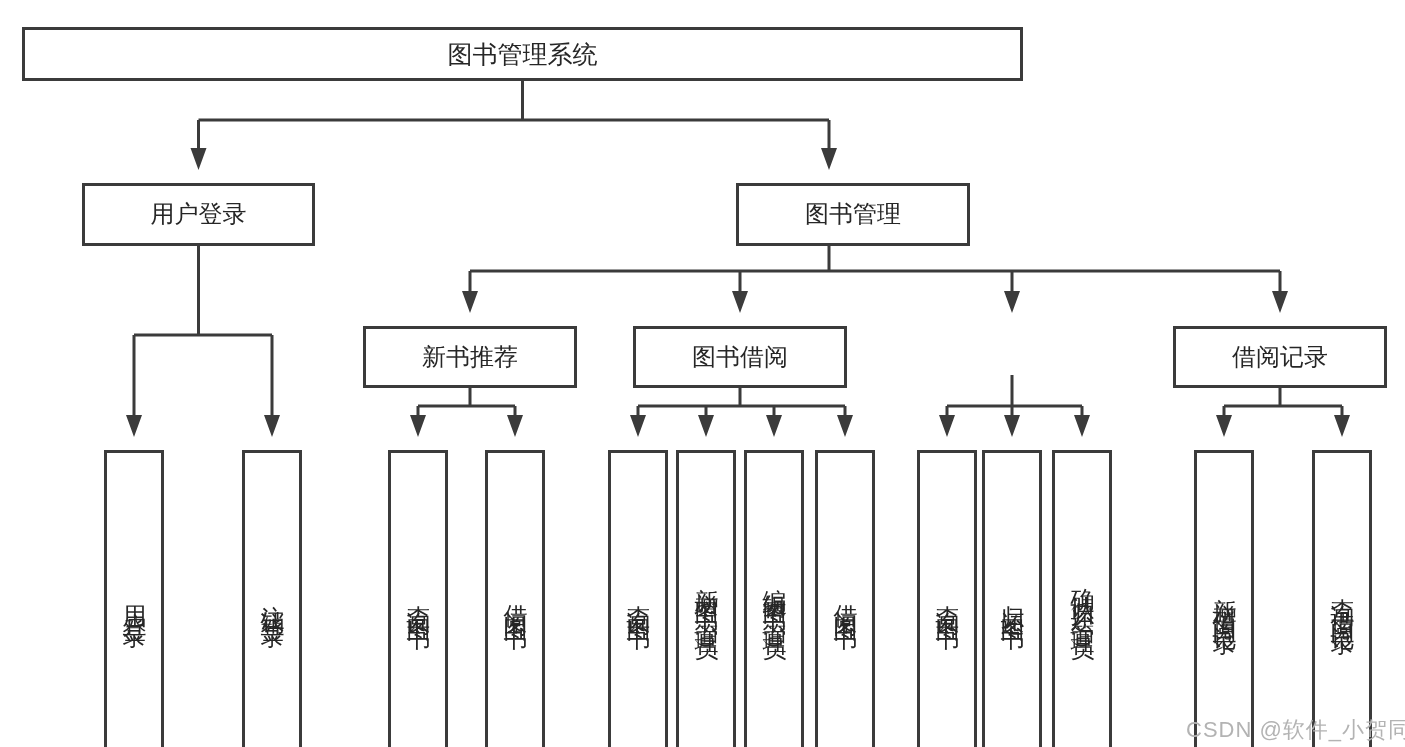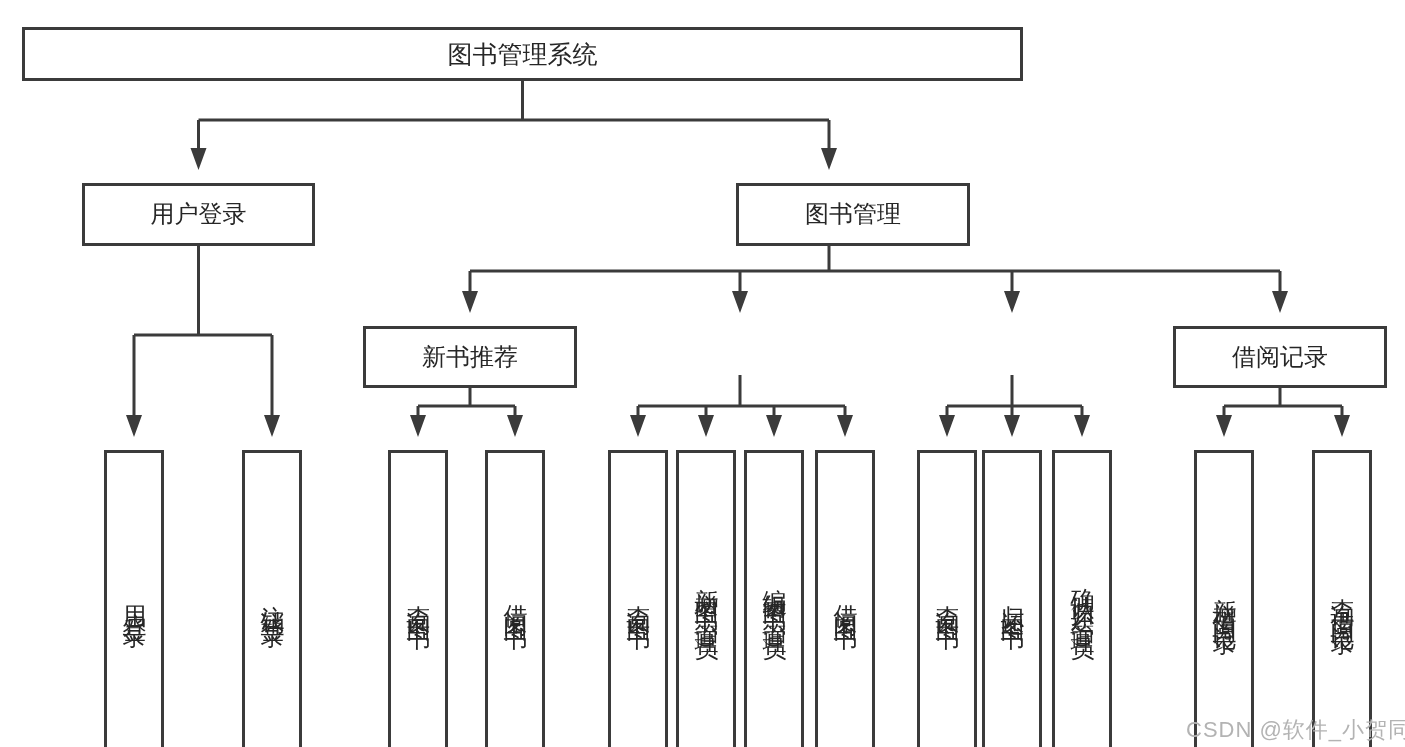--- a/index.html
+++ b/index.html
@@ -120,20 +120,23 @@
   <div class="node" style="left:82px;top:170px;width:233px;height:63px">
     <span>用户登录</span>
   </div>
   <div class="node" style="left:736px;top:170px;width:234px;height:63px">
     <span>图书管理</span>
   </div>
 
   <div class="node" style="left:363px;top:313px;width:214px;height:62px">
     <span>新书推荐</span>
   </div>
+  <div class="node" style="left:633px;top:313px;width:214px;height:62px">
+    <span>图书借阅</span>
+  </div>
   <div class="node" style="left:1173px;top:313px;width:214px;height:62px">
     <span>借阅记录</span>
   </div>
 
   <div class="node leaf" style="left:104px">
     <span class="vtext">用户登录</span>
   </div>
   <div class="node leaf" style="left:242px">
     <span class="vtext">注销登录</span>
   </div>

